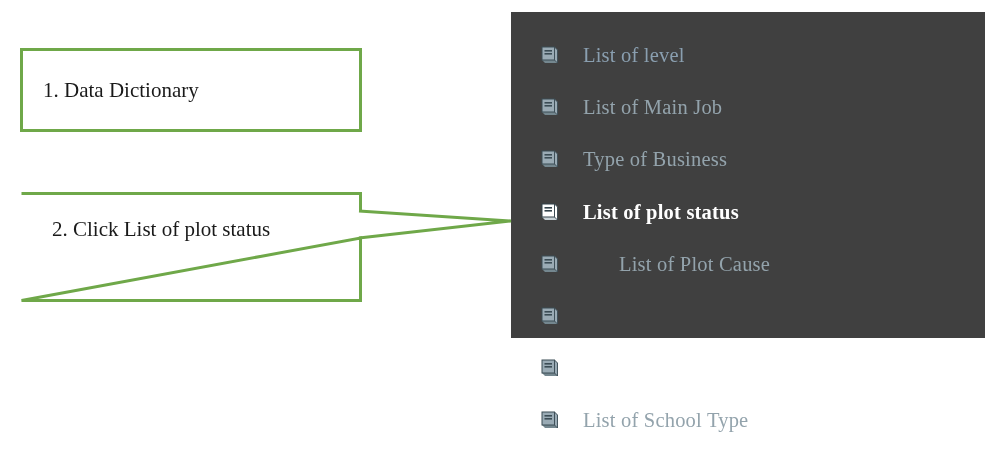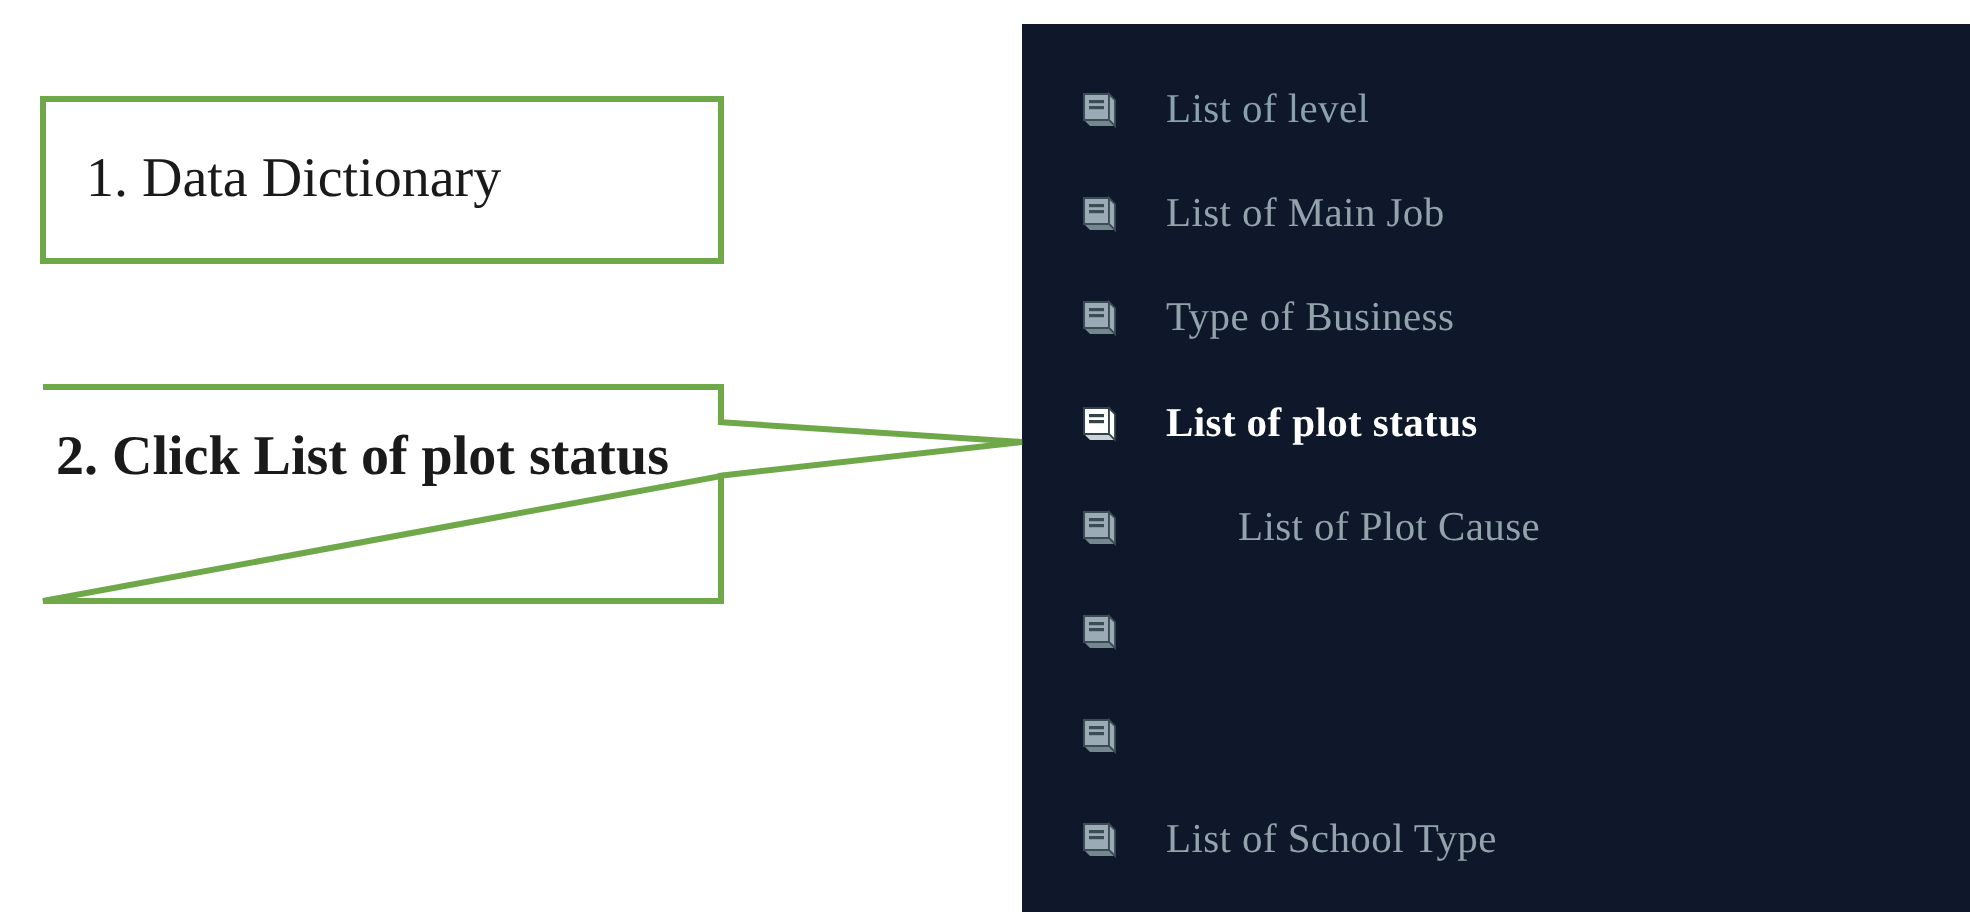--- a/index.html
+++ b/index.html
@@ -19,22 +19,22 @@
     height: 456px;
     background: #ffffff;
   }
 
   
   .menu-panel {
     position: absolute;
     left: 511px;
     top: 12px;
     width: 474px;
-    height: 444px;
-    background: #0f172a;
+    height: 326px;
+    background: #404040;
   }
   .menu-list {
     position: absolute;
     left: 0;
     top: 0;
     width: 100%;
     height: 100%;
     list-style: none;
     margin: 0;
     padding: 0;
@@ -74,38 +74,37 @@
     position: absolute;
     background: #ffffff;
     box-sizing: border-box;
   }
   .callout .ctext {
     position: absolute;
     left: 20px;
     right: 12px;
     top: 50%;
     transform: translateY(-50%);
-    font-size: 28px;
+    font-size: 21px;
     line-height: 38px;
     color: #1a1a1a;
     font-family: "Liberation Serif", "DejaVu Serif", serif;
   }
   .callout-1 {
     left: 20px;
     top: 48px;
     width: 342px;
     height: 84px;
     border: 3px solid #6fa849;
   }
   .callout-2 {
-    left: 8px;
+    left: 32px;
     top: 192px;
     width: 342px;
     height: 132px;
-    font-weight: bold;
   }
   .callout-2 .ctext {
     top: 18px;
     transform: none;
   }
 
   .tail-svg {
     position: absolute;
     left: 0;
     top: 0;

